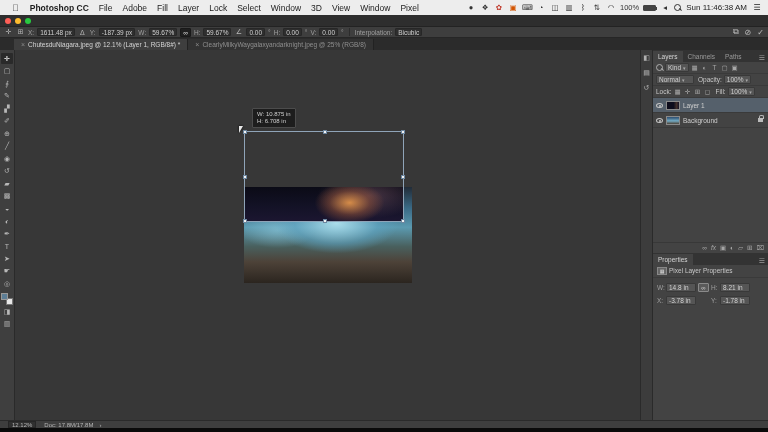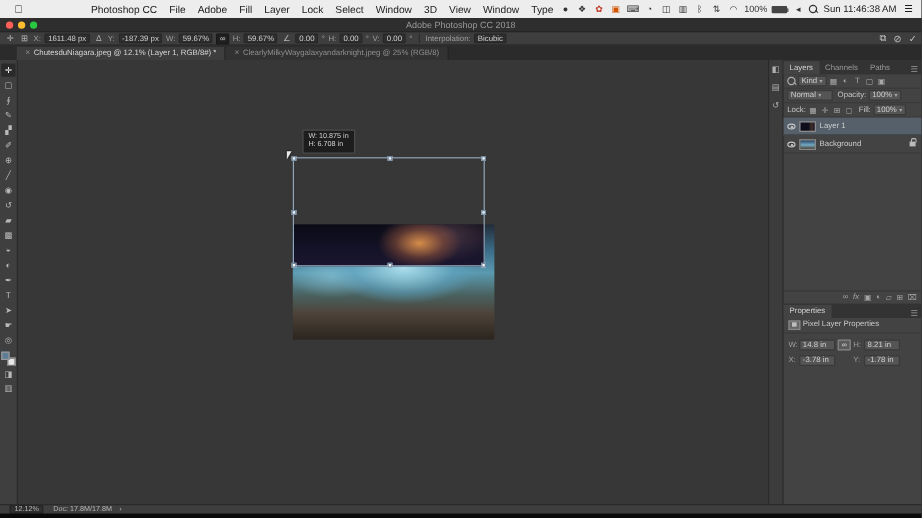--- a/index.html
+++ b/index.html
@@ -5,21 +5,21 @@
   * { box-sizing: border-box; margin: 0; padding: 0; }
   html,body { width:768px; height:432px; overflow:hidden; }
   body { font-family:"Liberation Sans", sans-serif; background:#373737; position:relative; color:#c8c8c8; }
   .abs { position:absolute; }
 
   
   #menubar { left:0; top:0; width:768px; height:15px; background:#ededed; color:#1c1c1c;
     display:flex; align-items:center; font-size:8.5px; padding:0 6px; gap:0; z-index:50;}
   #menubar .mitem { padding:0 5px; white-space:nowrap; }
   #menubar .apple { font-size:9px; padding:0 6px; }
-  #menubar .bold { font-weight:normal;margin-left:46px; }
+  #menubar .bold { font-weight:bold; }
   #menubar .spacer { flex:1; }
   #menubar .sicons { display:flex; align-items:center; gap:4px; font-size:7.5px; color:#333; }
   #menubar .sicon { width:10px; text-align:center; }
   .battery { width:13px; height:6px; border:1px solid #444; border-radius:1px; position:relative; background:#444; }
   .battery:after { content:""; position:absolute; right:-2px; top:1.5px; width:1.5px; height:3px; background:#444; }
   .mag { width:7px; height:7px; position:relative; display:inline-block; }
   .mag:before { content:""; position:absolute; left:0; top:0; width:5px; height:5px; border:1px solid #333; border-radius:50%; }
   .mag:after { content:""; position:absolute; left:4.5px; top:4.5px; width:3px; height:1px; background:#333; transform:rotate(45deg); }
   #menubar .clock { padding:0 5px; white-space:nowrap; font-size:8px; }
 
@@ -136,21 +136,21 @@
   <span class="mitem">File</span>
   <span class="mitem">Adobe</span>
   <span class="mitem">Fill</span>
   <span class="mitem">Layer</span>
   <span class="mitem">Lock</span>
   <span class="mitem">Select</span>
   <span class="mitem">Window</span>
   <span class="mitem">3D</span>
   <span class="mitem">View</span>
   <span class="mitem">Window</span>
-  <span class="mitem">Type</span>
+  <span class="mitem">Pixel</span>
   <span class="spacer"></span>
   <span class="sicons">
     <span class="sicon">●</span>
     <span class="sicon">❖</span>
     <span class="sicon" style="color:#c0392b">✿</span>
     <span class="sicon" style="color:#d35400">▣</span>
     <span class="sicon">⌨</span>
     <span class="sicon">◔</span>
     <span class="sicon">◫</span>
     <span class="sicon">▥</span>
@@ -163,21 +163,20 @@
     <span class="mag"></span>
   </span>
   <span class="clock">Sun 11:46:38 AM</span>
   <span class="sicon" style="font-size:8px">☰</span>
 </div>
 
 <div id="titlebar" class="abs">
   <span class="tl" style="background:#ff5f57"></span>
   <span class="tl" style="background:#febc2e"></span>
   <span class="tl" style="background:#28c840"></span>
-  <span class="title">Adobe Photoshop CC 2018</span>
 </div>
 
 <div id="optionsbar" class="abs">
   <span class="oicn">✛</span>
   <span class="oicn">⊞</span>
   <span class="lbl">X:</span>
   <span class="obox">1611.48 px</span>
   <span class="oicn">Δ</span>
   <span class="lbl">Y:</span>
   <span class="obox">-187.39 px</span>

